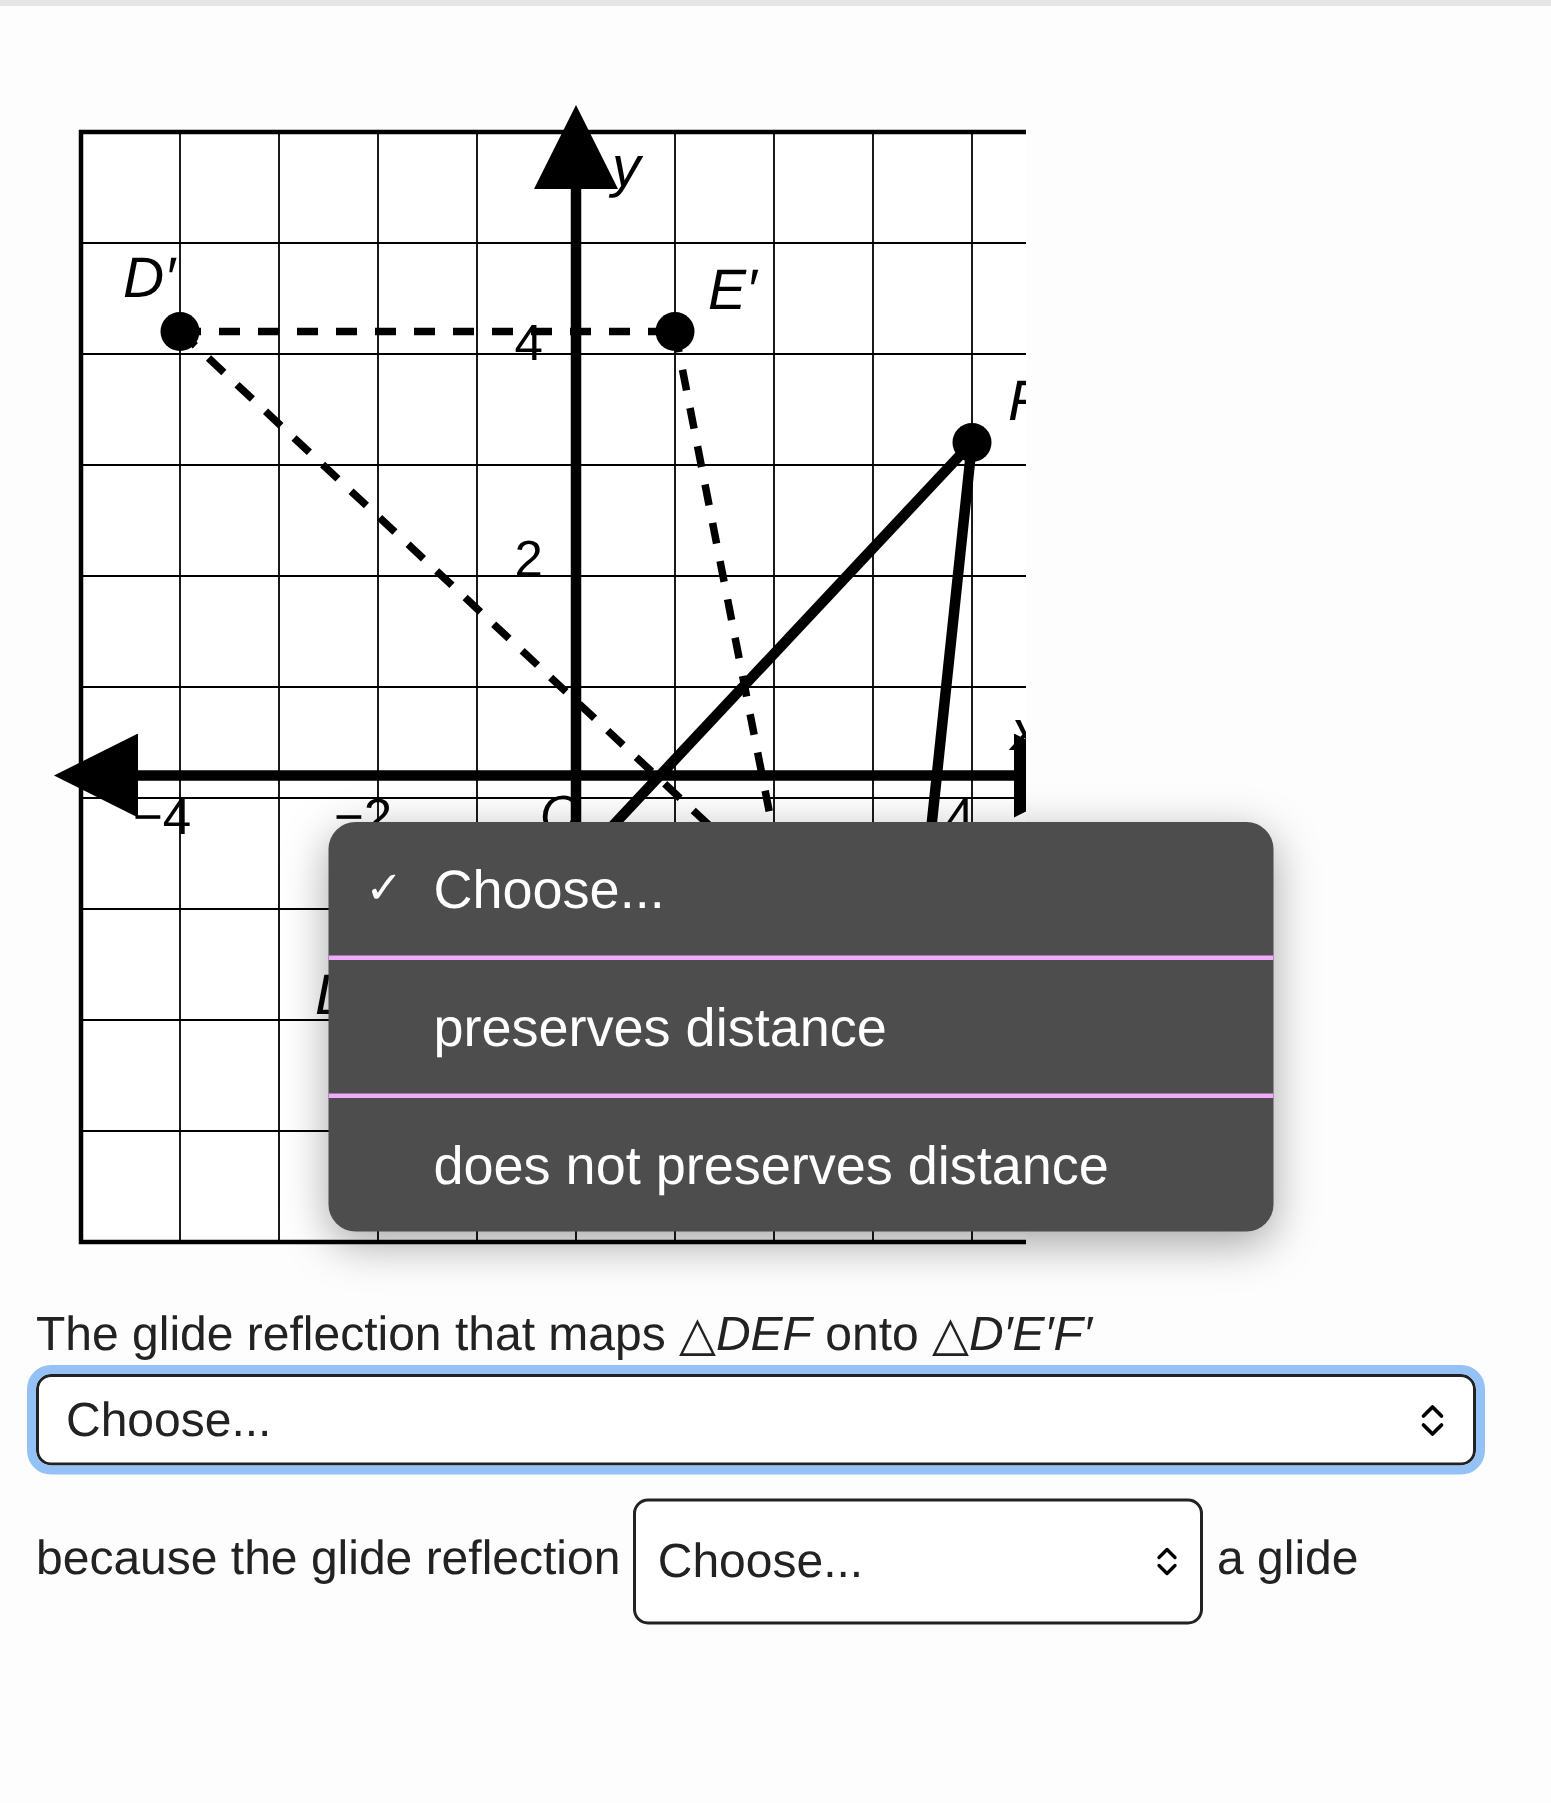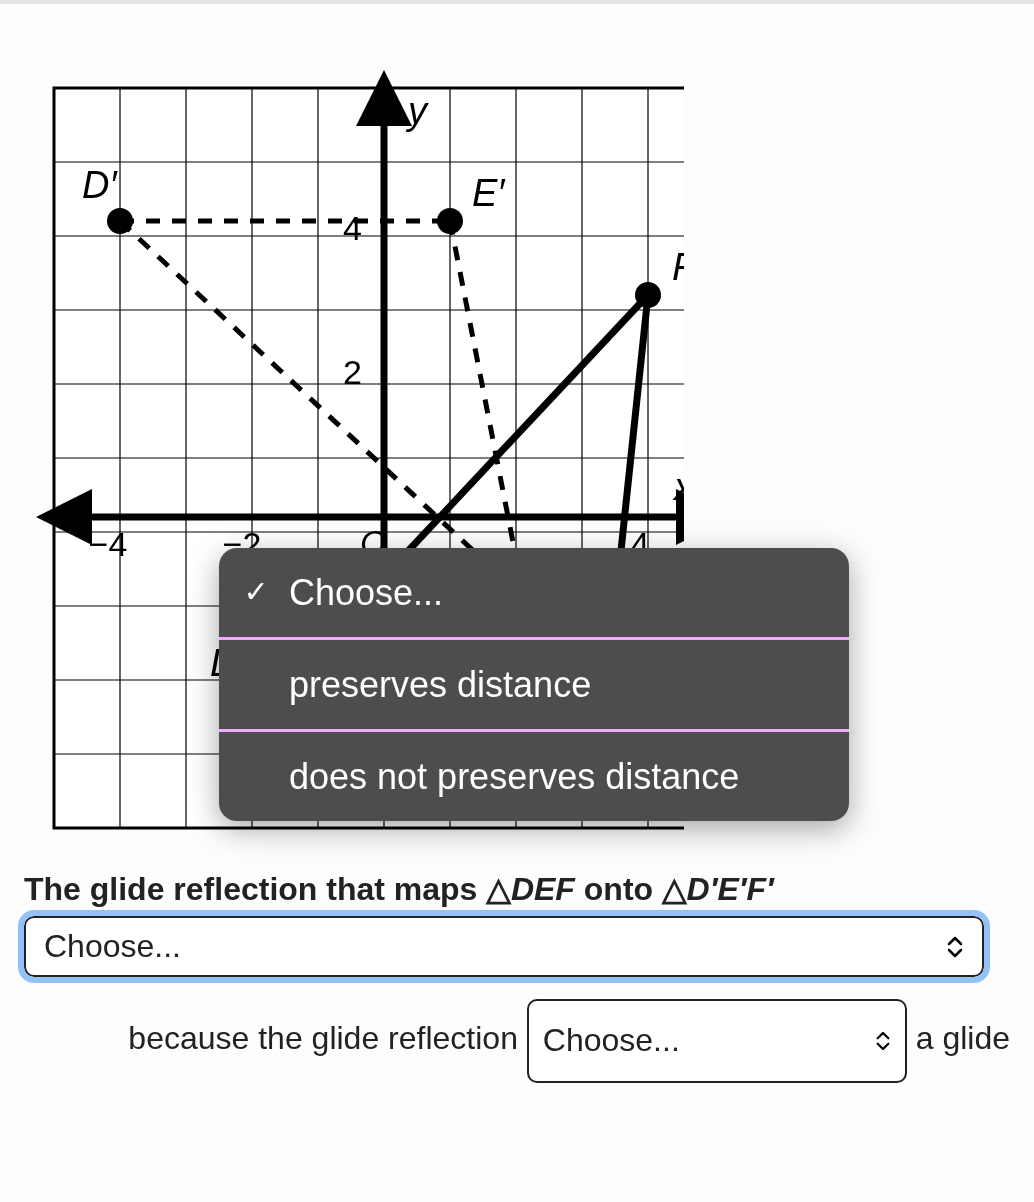--- a/index.html
+++ b/index.html
@@ -21,21 +21,20 @@
     height: 820px;
     position: relative;
     margin-bottom: 18px;
   }
   .graph-wrap svg { display: block; }
 
   .question-text {
     font-size: 32px;
     line-height: 1.45;
     margin: 0;
-    font-weight: bold;
   }
   .tri-sym { font-family: inherit; }
   .ital { font-style: italic; }
 
   .select-row {
     margin-top: 4px;
   }
 
   .select {
     display: inline-flex;
@@ -65,21 +64,20 @@
     display: inline-flex;
     flex-direction: column;
     align-items: center;
     gap: -2px;
   }
 
   .sentence-2 {
     font-size: 32px;
     line-height: 2.1;
     margin-top: 22px;
-    text-align: right;
   }
 
   
   .popover {
     position: absolute;
     left: 195px;
     top: 520px;
     width: 630px;
     background: #4d4d4d;
     color: #fff;

